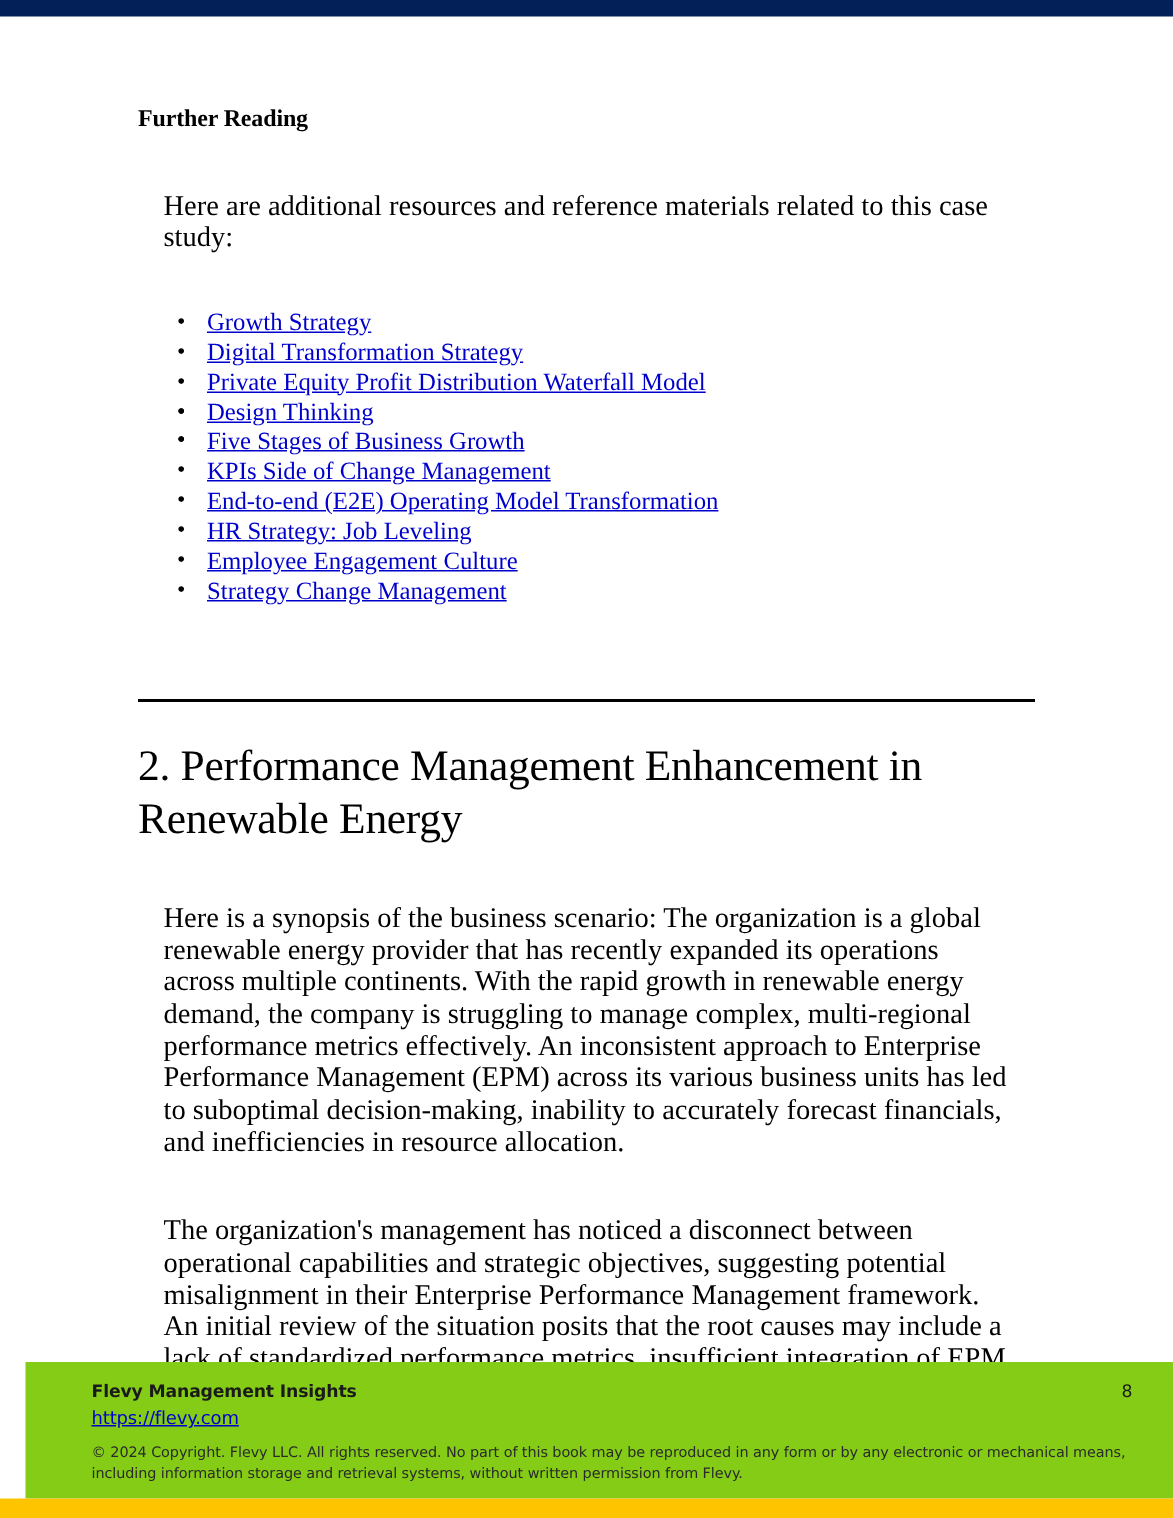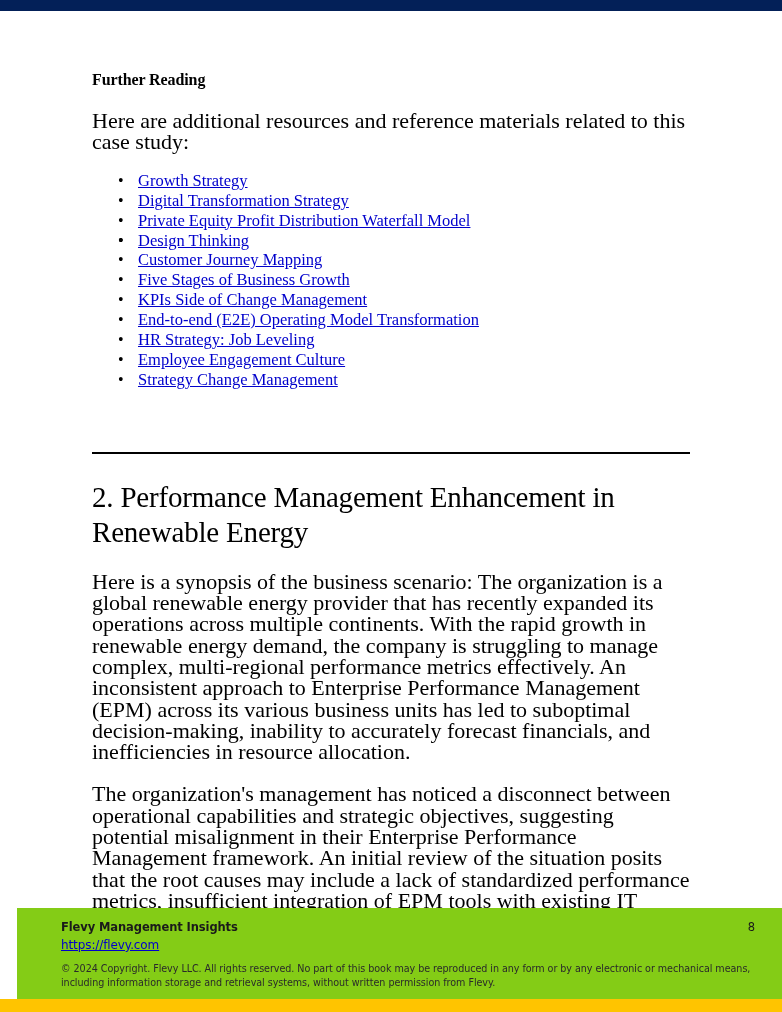--- a/index.html
+++ b/index.html
@@ -43,23 +43,23 @@
   h3.section-title {
     font-size: 16px;
     font-weight: bold;
     margin: 0;
     padding-top: 59px;
     line-height: 1.2;
     letter-spacing: -0.1px;
   }
 
   p.body-text {
-    font-size: 22px;
+    font-size: 19px;
     line-height: 21.3px;
-    margin: 0;
+    margin: 17px;
     padding-top: 21px;
     text-align: left;
   }
 
   ul.reading-list {
     list-style: none;
     margin: 0;
     padding: 0;
     padding-top: 18px;
   }
@@ -194,21 +194,20 @@
       </li>
       <li>
         <span class="bullet">•</span>
       </li>
       <li>
         <span class="bullet">•</span>
         <a href="#">Design Thinking</a>
       </li>
       <li>
         <span class="bullet">•</span>
-        <a href="#">Customer Journey Mapping</a>
       </li>
       <li>
         <span class="bullet">•</span>
         <a href="#">Five Stages of Business Growth</a>
       </li>
       <li>
         <span class="bullet">•</span>
         <a href="#">KPIs Side of Change Management</a>
       </li>
       <li>

